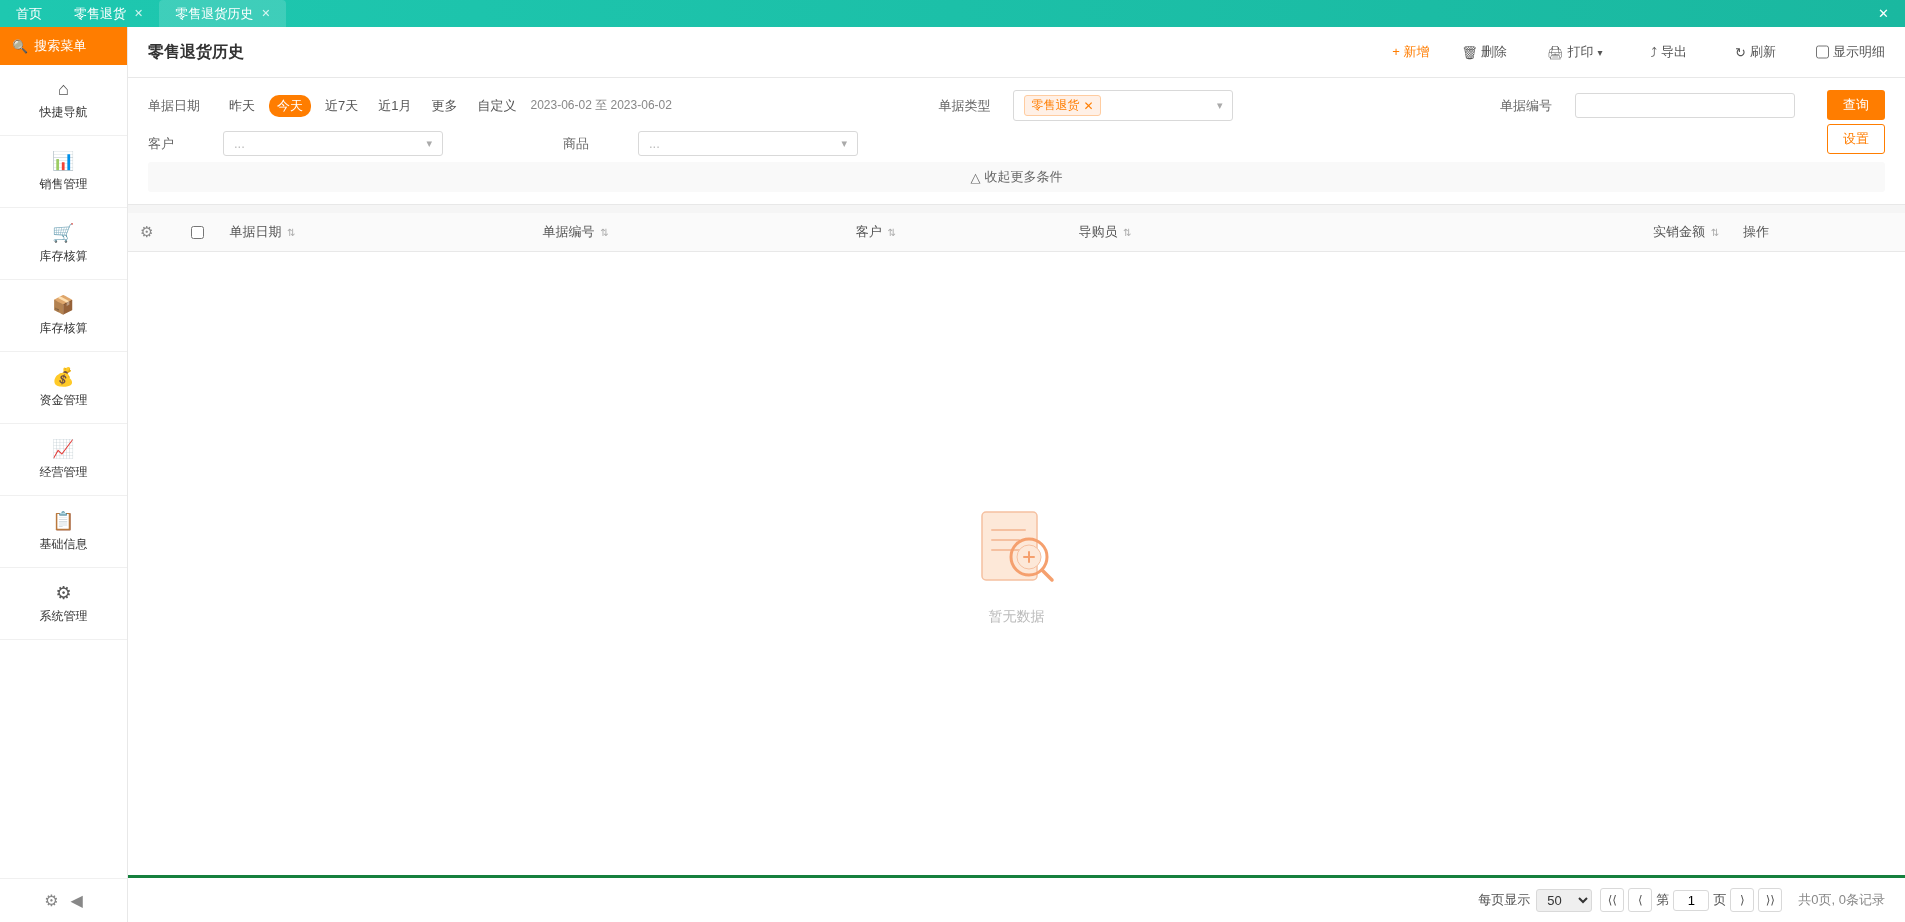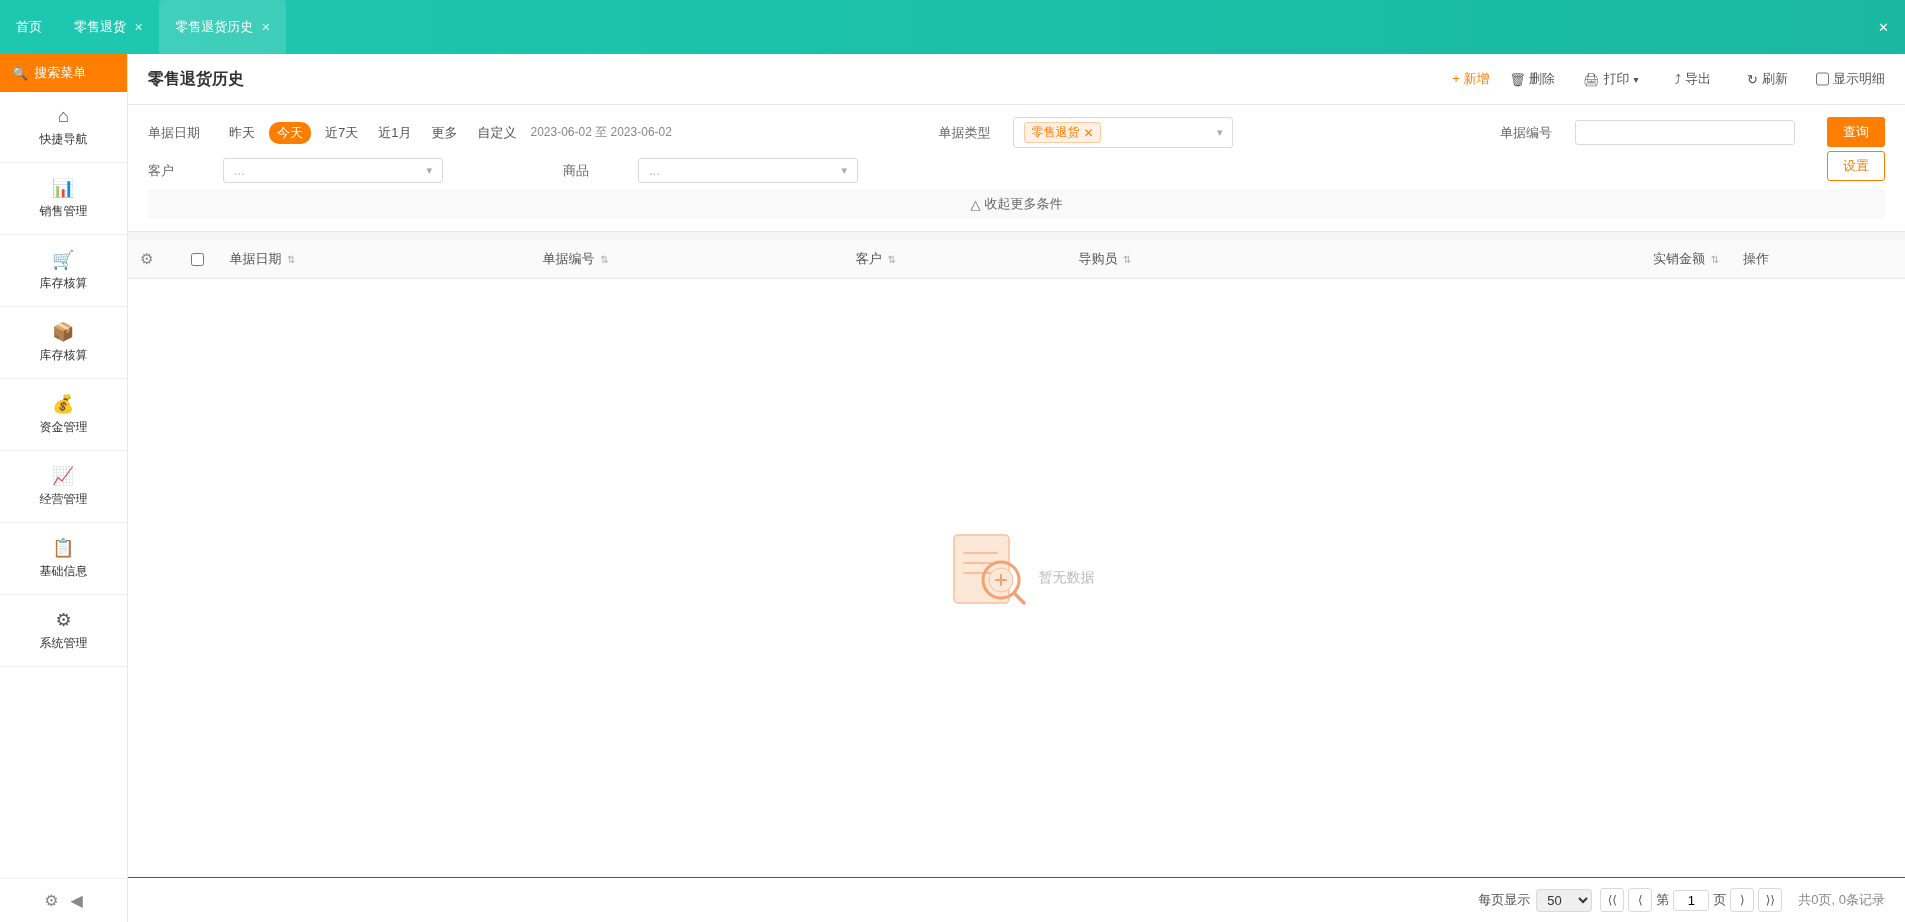--- a/index.html
+++ b/index.html
@@ -3,21 +3,21 @@
   <meta charset="utf-8">
   <style>
     * { box-sizing: border-box; margin: 0; padding: 0; font-family: 'Microsoft YaHei', Arial, sans-serif; }
     body { display: flex; flex-direction: column; height: 922px; width: 1905px; overflow: hidden; background: #f5f5f5; }
 
     
     .top-bar {
       display: flex;
       align-items: center;
       background: linear-gradient(to right, #1ec8b0, #1ab8a0);
-      height: 54px;
+      height: 27px;
       flex-shrink: 0;
     }
     .tab-item {
       display: flex;
       align-items: center;
       padding: 0 16px;
       height: 100%;
       color: white;
       font-size: 13px;
       cursor: pointer;
@@ -292,20 +292,21 @@
       text-align: center;
     }
     .th-settings { width: 40px; }
     .th-actions { text-align: left; }
     .th-amount { text-align: right; }
 
     
     .empty-state {
       flex: 1;
       display: flex;
+      flex-direction: column;
       align-items: center;
       justify-content: center;
       padding: 40px;
     }
     .empty-icon {
       width: 100px;
       height: 90px;
       margin-bottom: 16px;
     }
     .empty-text {
@@ -313,21 +314,21 @@
       font-size: 14px;
     }
 
     
     .pagination {
       display: flex;
       align-items: center;
       justify-content: flex-end;
       padding: 10px 20px;
       background: white;
-      border-top: 1px solid #15803d;
+      border-top: 3px solid #15803d;
       font-size: 13px;
       color: #555;
       gap: 8px;
     }
     .page-size-select {
       display: flex;
       align-items: center;
       gap: 6px;
     }
     .select-box {
@@ -386,21 +387,21 @@
       align-items: center;
       gap: 3px;
       font-size: 13px;
       color: #555;
       cursor: pointer;
     }
 
     .header-action-group {
       display: flex;
       align-items: center;
-      gap: 20px;
+      gap: 32px;
     }
     .query-btns {
       display: flex;
       flex-direction: column;
       gap: 4px;
       margin-left: 12px;
     }
   </style>
 </head>
 <body>

